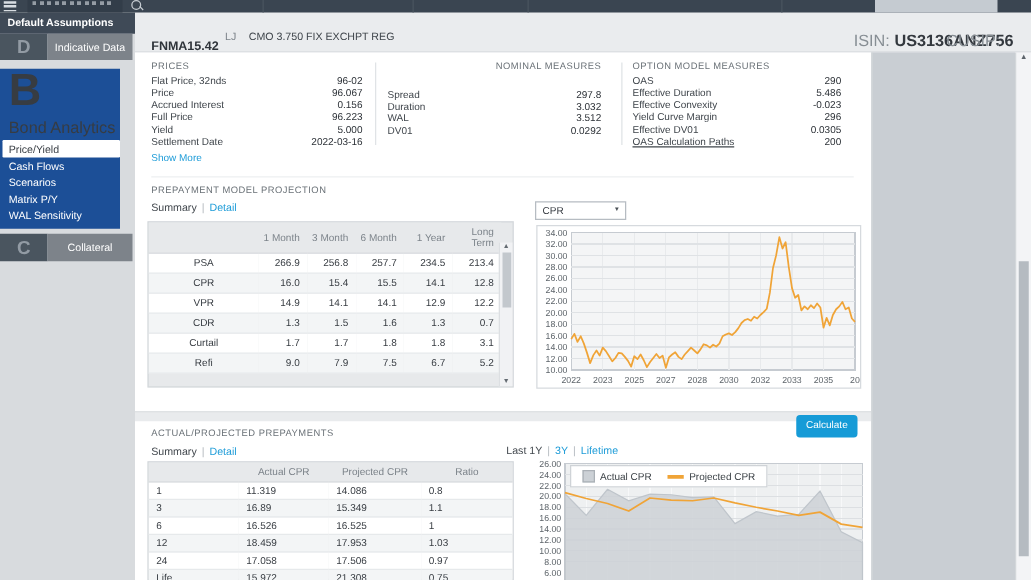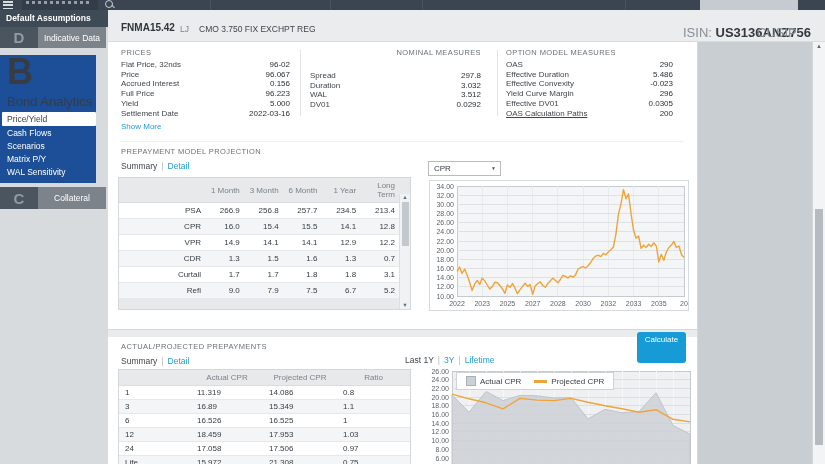--- a/index.html
+++ b/index.html
@@ -29,21 +29,21 @@
   .c-row{top:187px;height:22px;}
   .d-row .letter-tile,.c-row .letter-tile{font-size:15px;}
   .b-block{left:0;top:55px;width:96px;height:128px;background:#1c4f97;color:#fff;}
   .b-letter{left:7px;top:54px;font-size:36px;font-weight:bold;line-height:36px;}
   .b-title{left:7px;top:94px;font-size:13px;}
   .b-menu{left:0;top:112px;width:96px;}
   .side-item{height:13px;line-height:13px;font-size:8.5px;color:#fff;padding-left:7px;margin-bottom:0;}
   .side-item.active{background:#fff;color:#383d43;width:89px;margin-left:2px;padding-left:5px;border-radius:1px;height:14px;line-height:14px;margin-bottom:1px;}
   
   .hdr-strip{left:108px;top:10px;width:717px;height:32px;background:#eaecee;border-bottom:1px solid #d9dcdf;box-sizing:border-box;}
-  .sec-name{left:121px;top:22px;font-size:10px;font-weight:bold;color:#2f343a;}
+  .sec-name{left:121px;top:32px;font-size:10px;font-weight:bold;color:#2f343a;}
   .sec-series{left:180px;top:24px;font-size:8.5px;color:#7c838a;}
   .sec-desc{left:199px;top:24px;font-size:8.5px;color:#3f454b;}
   .idpair{top:25px;font-size:13px;}
   .idpair .lbl{color:#878e94;}
   .idpair .val{color:#33383e;font-weight:bold;}
   
   .panel1{left:108px;top:42px;width:589px;height:288px;background:#fff;border-bottom:1px solid #d5d9dc;box-sizing:border-box;}
   .panel2{left:108px;top:337px;width:589px;height:139px;background:#fff;}
   .gray-right{left:697px;top:42px;width:115px;height:422px;background:#c9ced3;border-left:1px solid #d5d9dc;box-sizing:border-box;}
   .vscroll{left:812px;top:42px;width:13px;height:422px;background:#f3f4f6;border-left:1px solid #d3d7da;box-sizing:border-box;}
@@ -63,33 +63,33 @@
   .tabs{font-size:8.5px;}
   .tabs .on{color:#41474d;}
   .tabs .sep{color:#b3b9be;margin:0 4px;}
   
   .tblbox{background:#e7e9eb;border:1px solid #d4d8db;box-sizing:border-box;}
   table.dt{border-collapse:collapse;table-layout:fixed;font-size:8px;color:#373c42;}
   table.dt th{background:#e7e9eb;color:#7c838a;font-weight:normal;border-bottom:1px solid #d9dce0;}
   table.dt td{background:#fff;border-bottom:1px solid #e6e9eb;}
   table.dt tr:nth-child(even) td{background:#f3f5f6;}
   .t-num th,.t-num td{text-align:right;padding:3px 6px 3px 2px;}
-  .t-num th:first-child,.t-num td:first-child{text-align:right;padding-left:6px;}
+  .t-num th:first-child,.t-num td:first-child{text-align:center;padding-left:6px;}
   .t-left th{text-align:center;padding:3px 6px;}
   .t-left td{text-align:left;padding:2px 6px;}
   .t-left th:first-child{text-align:left;}
   .scrollcol{position:absolute;left:399px;top:194px;width:11px;height:115px;background:#f1f2f4;border-left:1px solid #dcdfe2;
              box-sizing:border-box;font-size:5.5px;color:#646b72;text-align:center;}
   .scrollcol .th2{margin:2px auto 0;width:7px;height:44px;background:#c3c8cd;}
   .scrollcol .dn{position:absolute;bottom:1px;left:0;width:100%;}
   
   .dd{left:428px;top:161px;width:73px;height:15px;background:#fff;border:1px solid #b6bcc2;box-sizing:border-box;
       font-size:8px;color:#373c42;line-height:13px;padding-left:5px;}
   .dd .caret{position:absolute;right:4px;top:0;font-size:5px;color:#4a5056;line-height:13px;}
-  .btn{left:637px;top:332px;width:49px;height:31px;background:#169bd7;color:#fff;font-size:8px;text-align:center;
+  .btn{left:637px;top:332px;width:49px;height:18px;background:#169bd7;color:#fff;font-size:8px;text-align:center;
        line-height:16px;border-radius:3px;}
   
   .chart{background:#fff;}
   .chart1{left:429px;top:180px;width:260px;height:131px;border:1px solid #d6dade;box-sizing:border-box;}
   .chart2{left:418px;top:366px;width:276px;height:110px;}
   .legend{position:absolute;left:38px;top:6px;background:#fff;border:1px solid #cfd3d7;padding:3px 9px;display:flex;
           gap:13px;align-items:center;font-size:8px;color:#3c4247;}
   .legend .it{display:flex;align-items:center;gap:4px;}
   .sw-area{width:8px;height:8px;background:#ccd1d6;border:1px solid #aab0b6;display:inline-block;}
   .sw-line{width:13px;height:3px;background:#f0a437;display:inline-block;}

